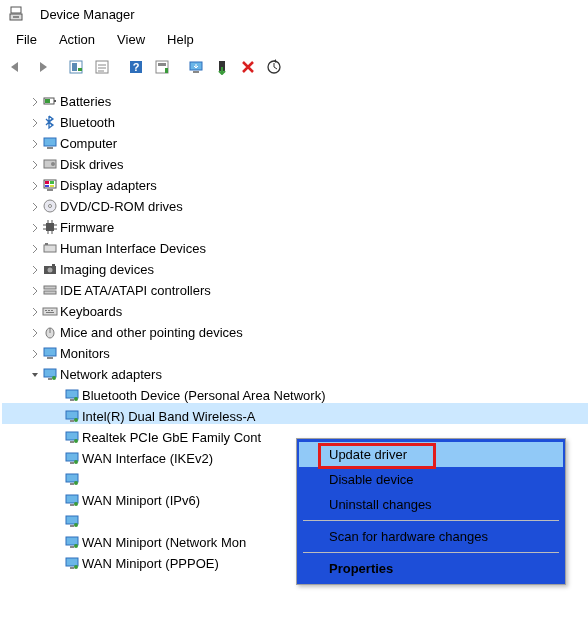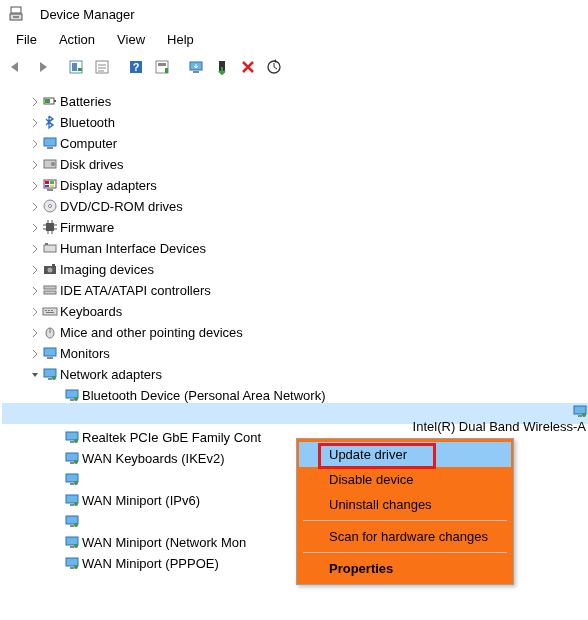--- a/index.html
+++ b/index.html
@@ -62,29 +62,28 @@
   flex-shrink: 0;
 }
 .node .arrow.expanded { color: #555; }
 .node .dev-icon {
   width: 16px; height: 16px; flex-shrink:0;
   display:inline-flex; align-items:center; justify-content:center;
 }
 .node .label { padding: 0 2px; }
 .node.selected {
   background: #cce8ff;
-  flex-direction: column;
 }
 .node.selected .label {}
 .context-menu {
   position: absolute;
   left: 296px;
   top: 438px;
-  width: 218px;
-  background: #f97316;
+  width: 270px;
+  background: #1d4ed8;
   border: 1px solid #a0a0a0;
   box-shadow: 2px 2px 4px rgba(0,0,0,0.25);
   padding: 3px 2px;
   z-index: 100;
 }
 .context-menu .cm-item {
   padding: 5px 12px 5px 30px;
   font-size: 13px;
 }
 .context-menu .cm-item.highlighted { background:#91c9f7; }
@@ -440,21 +439,21 @@
     <span class="label">Realtek PCIe GbE Family Cont</span>
   </div>
   <div class="node" style="--indent:62px">
     <span class="dev-icon">
         <svg width="16" height="16" viewBox="0 0 16 16">
           <rect x="2" y="3" width="12" height="8" fill="#6bb6e8" stroke="#2e6fbb"></rect>
           <rect x="6" y="12" width="4" height="2" fill="#888"></rect>
           <circle cx="12" cy="12" r="2" fill="#3a9b3a"></circle>
         </svg>
       </span>
-    <span class="label">WAN Keyboards (IKEv2)</span>
+    <span class="label">WAN Interface (IKEv2)</span>
   </div>
   <div class="node" style="--indent:62px">
     <span class="dev-icon">
         <svg width="16" height="16" viewBox="0 0 16 16">
           <rect x="2" y="3" width="12" height="8" fill="#6bb6e8" stroke="#2e6fbb"></rect>
           <rect x="6" y="12" width="4" height="2" fill="#888"></rect>
           <circle cx="12" cy="12" r="2" fill="#3a9b3a"></circle>
         </svg>
       </span>
   </div>

